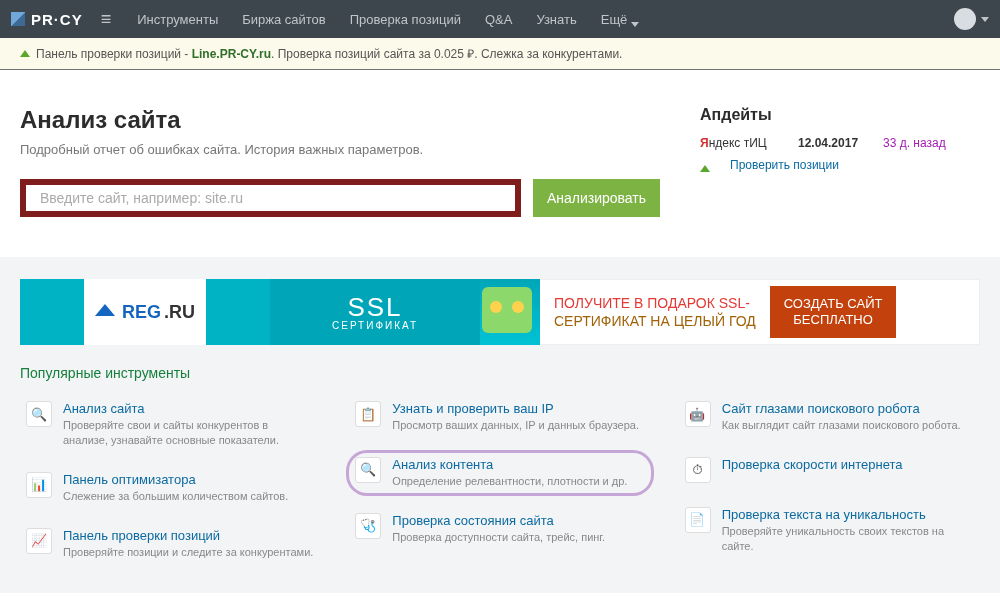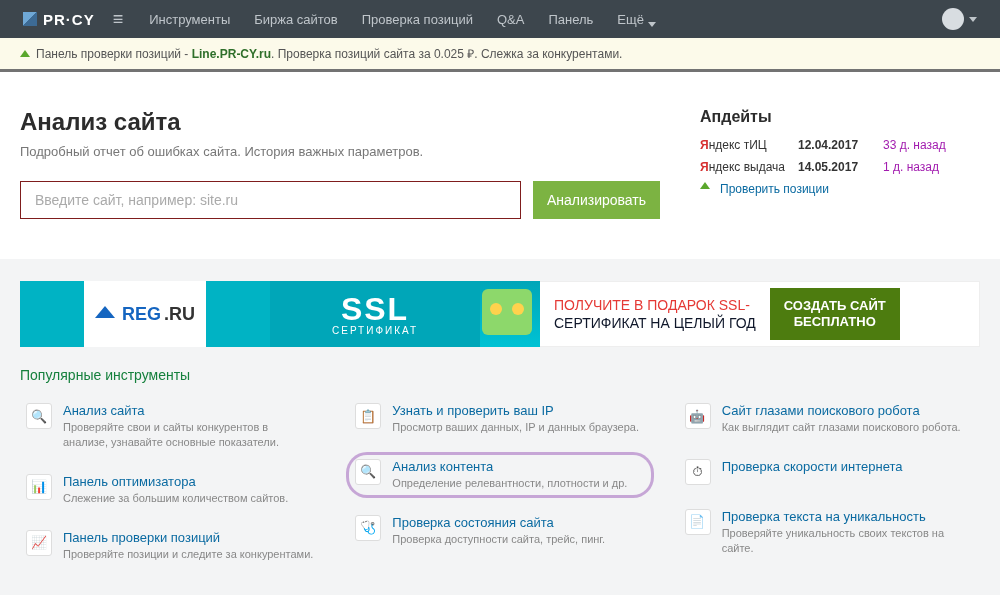--- a/index.html
+++ b/index.html
@@ -1,64 +1,64 @@
 <!DOCTYPE html>
 <html><head>
 <meta charset="utf-8">
 <style>
 *{box-sizing:border-box;margin:0;padding:0}
 body{font-family:Arial,Helvetica,sans-serif;font-size:13px;color:#333;background:#fff;width:1000px}
-.navbar{background:#3d464d;height:38px;display:flex;align-items:center;padding:0 23px;color:#bfc5ca}
+.navbar{background:#3d464d;height:38px;display:flex;align-items:center;padding:0 11px;color:#bfc5ca}
 .logo{display:flex;align-items:center;gap:6px;font-weight:bold;color:#fff;font-size:15px;letter-spacing:1px}
 .logo-sq{width:14px;height:14px;background:linear-gradient(135deg,#6fa8d6 50%,#3d6b95 50%)}
 .menu-icon{margin-left:18px;font-size:18px;cursor:pointer;color:#bfc5ca}
 .nav-links{display:flex;gap:24px;margin-left:26px}
 .nav-links span{cursor:pointer;font-size:13px}
 .nav-more{display:flex;align-items:flex-end;gap:4px}
 .chev{width:0;height:0;border-left:4px solid transparent;border-right:4px solid transparent;border-top:5px solid currentColor;display:inline-block}
 .spacer{flex:1}
 .user{display:flex;align-items:center;gap:5px;cursor:pointer}
 .avatar{width:22px;height:22px;border-radius:50%;background:#d8dde1}
-.alert-bar{background:#fcfaea;border-bottom:3px solid #737373;padding:7px 20px;font-size:12px;color:#555;display:flex;align-items:center;gap:6px}
+.alert-bar{background:#fcfaea;border-bottom:1px solid #737373;padding:7px 20px;font-size:12px;color:#555;display:flex;align-items:center;gap:6px}
 .tri-green{width:0;height:0;border-left:5px solid transparent;border-right:5px solid transparent;border-bottom:7px solid #5aa72c;display:inline-block}
 .container{padding:0 20px}
 .hero-row{display:flex;gap:40px;margin-top:36px}
 .hero-left{flex:1}
 h1{font-size:24px;font-weight:bold;color:#2c2c2c;margin-bottom:8px}
 .sub{color:#777;font-size:13px;margin-bottom:22px}
 .search-row{display:flex;gap:12px}
-.search-input{flex:1;border:1px solid #7f1d1d;padding:2px 14px;font-size:14px;color:#14532d}
+.search-input{flex:1;border:6px solid #7f1d1d;padding:2px 14px;font-size:14px;color:#14532d}
 .search-input::placeholder{color:#aaa}
 .btn-analyze{background:#7cb342;color:#fff;border:none;padding:11px 14px;font-size:14px;cursor:pointer}
 .updates{width:280px}
 .updates h3{font-size:16px;font-weight:bold;margin-bottom:12px;color:#2c2c2c}
 .upd-row{display:flex;align-items:flex-end;gap:10px;font-size:12px;margin-bottom:8px}
 .upd-row .src{color:#333;width:88px}
 .upd-row .src b{color:#d62f2f}
 .upd-row .date{color:#333;font-weight:bold;width:75px}
 .upd-row .ago{color:#a21caf}
-.check-link{font-size:12px;color:#0a6aa1;display:flex;align-items:flex-start;gap:10px;margin-top:4px;cursor:pointer}
+.check-link{font-size:12px;color:#0a6aa1;display:flex;align-items:flex-end;gap:20px;margin-top:4px;cursor:pointer}
 .grey-section{background:#f3f4f5;margin-top:40px;padding:22px 0 30px}
 .banner{height:66px;margin:0 20px 20px;display:flex;align-items:stretch;overflow:hidden;background:#fff}
 .ban-left{background:#00b3c4;width:250px;display:flex;justify-content:center;position:relative}
 .reg-badge{background:#fff;padding:7px 11px;font-weight:bold;font-size:18px;display:flex;align-items:center;gap:3px}
 .reg-house{width:0;height:0;border-left:10px solid transparent;border-right:10px solid transparent;border-bottom:12px solid #1565c0;position:relative;top:-2px;margin-right:4px}
 .ban-ssl{background:#00a6b8;width:210px;display:flex;flex-direction:column;align-items:center;justify-content:center;color:#fff}
-.ssl-big{font-size:32px;font-weight:700;letter-spacing:2px;line-height:1}
+.ssl-big{font-size:26px;font-weight:400;letter-spacing:2px;line-height:1}
 .ssl-small{font-size:10px;letter-spacing:2px}
 .ban-robot{width:60px;background:linear-gradient(#00a6b8,#00c2d4);position:relative}
 .robot-face{position:absolute;left:2px;top:8px;width:50px;height:46px;background:#8dd86b;border-radius:6px}
 .robot-face::before,.robot-face::after{content:"";position:absolute;width:12px;height:12px;background:#ffd24d;border-radius:50%;top:14px}
 .robot-face::before{left:8px}
 .robot-face::after{right:8px}
 .ban-right{flex:1;background:#fff;display:flex;align-items:center;padding:0 14px;gap:14px;border:1px solid #eee;border-left:none}
 .ban-txt{font-weight:400;font-size:14px;line-height:1.3}
 .ban-txt .l1{color:#e53935}
-.ban-txt .l2{color:#0f172a}
-.ban-btn{background:#4d7c0f;color:#fff;padding:10px 14px;font-size:13px;font-weight:bold;text-align:center;line-height:1.25}
+.ban-txt .l2{color:#a16207}
+.ban-btn{background:#c2410c;color:#fff;padding:10px 14px;font-size:13px;font-weight:normal;text-align:center;line-height:1.25}
 .pop-title{font-size:14px;color:#15803d;margin:0 20px 16px}
 .tool-grid{display:flex;gap:28px;padding:0 20px}
 .tool-col{flex:1;display:flex;flex-direction:column;gap:16px}
 .tool{display:flex;gap:11px;cursor:pointer;padding:4px 6px;border-radius:18px;position:relative}
 .tool.highlight{box-shadow:0 0 0 3px #c6a6d6;border-radius:18px}
 .tool-icon{width:26px;height:26px;flex-shrink:0;background:#fff;border:1px solid #ddd;border-radius:3px;display:flex;align-items:center;justify-content:center;font-size:13px}
 .tool-body{flex:1}
 .tool-title{color:#0a6aa1;font-size:13px;margin-bottom:2px}
 .tool-desc{color:#888;font-size:11px;line-height:1.35}
 </style>
@@ -69,21 +69,21 @@
   <div class="logo">
     <span class="logo-sq"></span>
     <span>PR·CY</span>
   </div>
   <span class="menu-icon">≡</span>
   <div class="nav-links">
       <span>Инструменты</span>
       <span>Биржа сайтов</span>
       <span>Проверка позиций</span>
       <span>Q&amp;A</span>
-      <span>Панель</span>
+      <span>Узнать</span>
       <span class="nav-more">Ещё <span class="chev"></span></span>
     </div>
   <div class="spacer"></div>
   <div class="user">
     <span class="avatar"></span>
     <span class="chev"></span>
   </div>
 </div>
 
 <div class="alert-bar">
@@ -104,25 +104,20 @@
       </div>
     </div>
     <div class="updates">
       <h3>Апдейты</h3>
       <div id="upd-rows">
           <div class="upd-row">
             <span class="src"><b>Я</b>ндекс тИЦ</span>
             <span class="date">12.04.2017</span>
             <span class="ago">33 д. назад</span>
           </div>
-          <div class="upd-row">
-            <span class="src"><b>Я</b>ндекс выдача</span>
-            <span class="date">14.05.2017</span>
-            <span class="ago">1 д. назад</span>
-          </div>
         </div>
       <div class="check-link">
         <span class="tri-green"></span>
         <span>Проверить позиции</span>
       </div>
     </div>
   </div>
 </div>
 
 <div class="grey-section">

